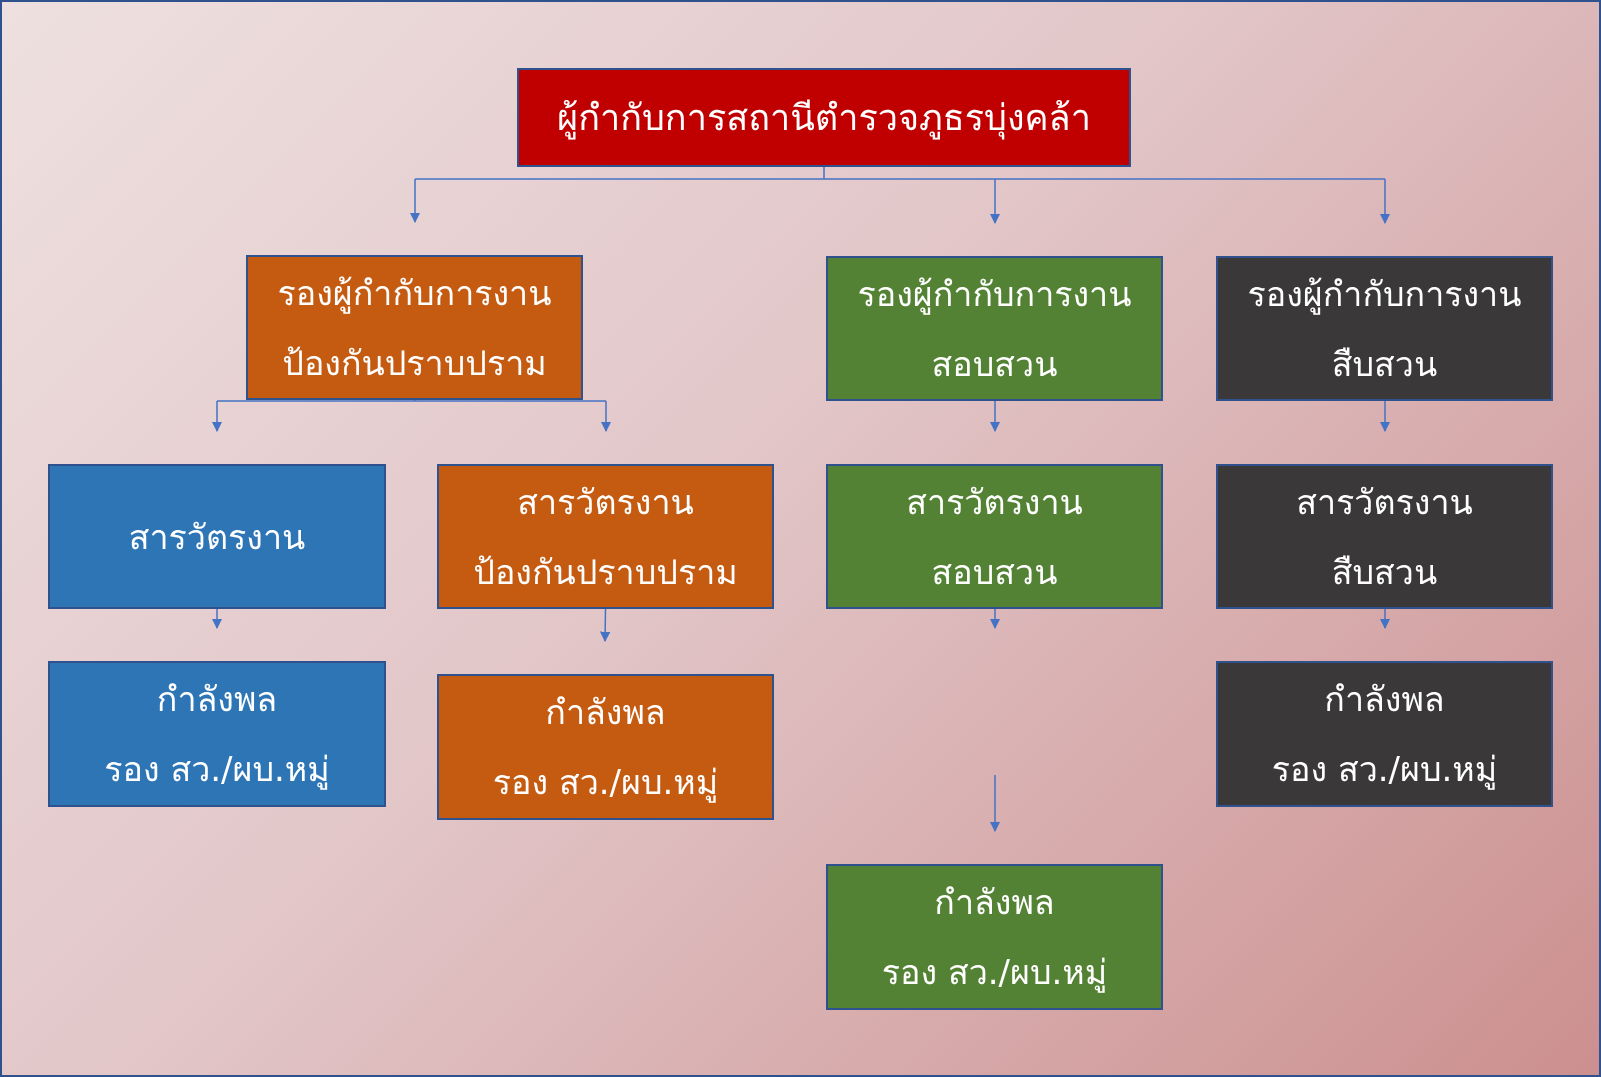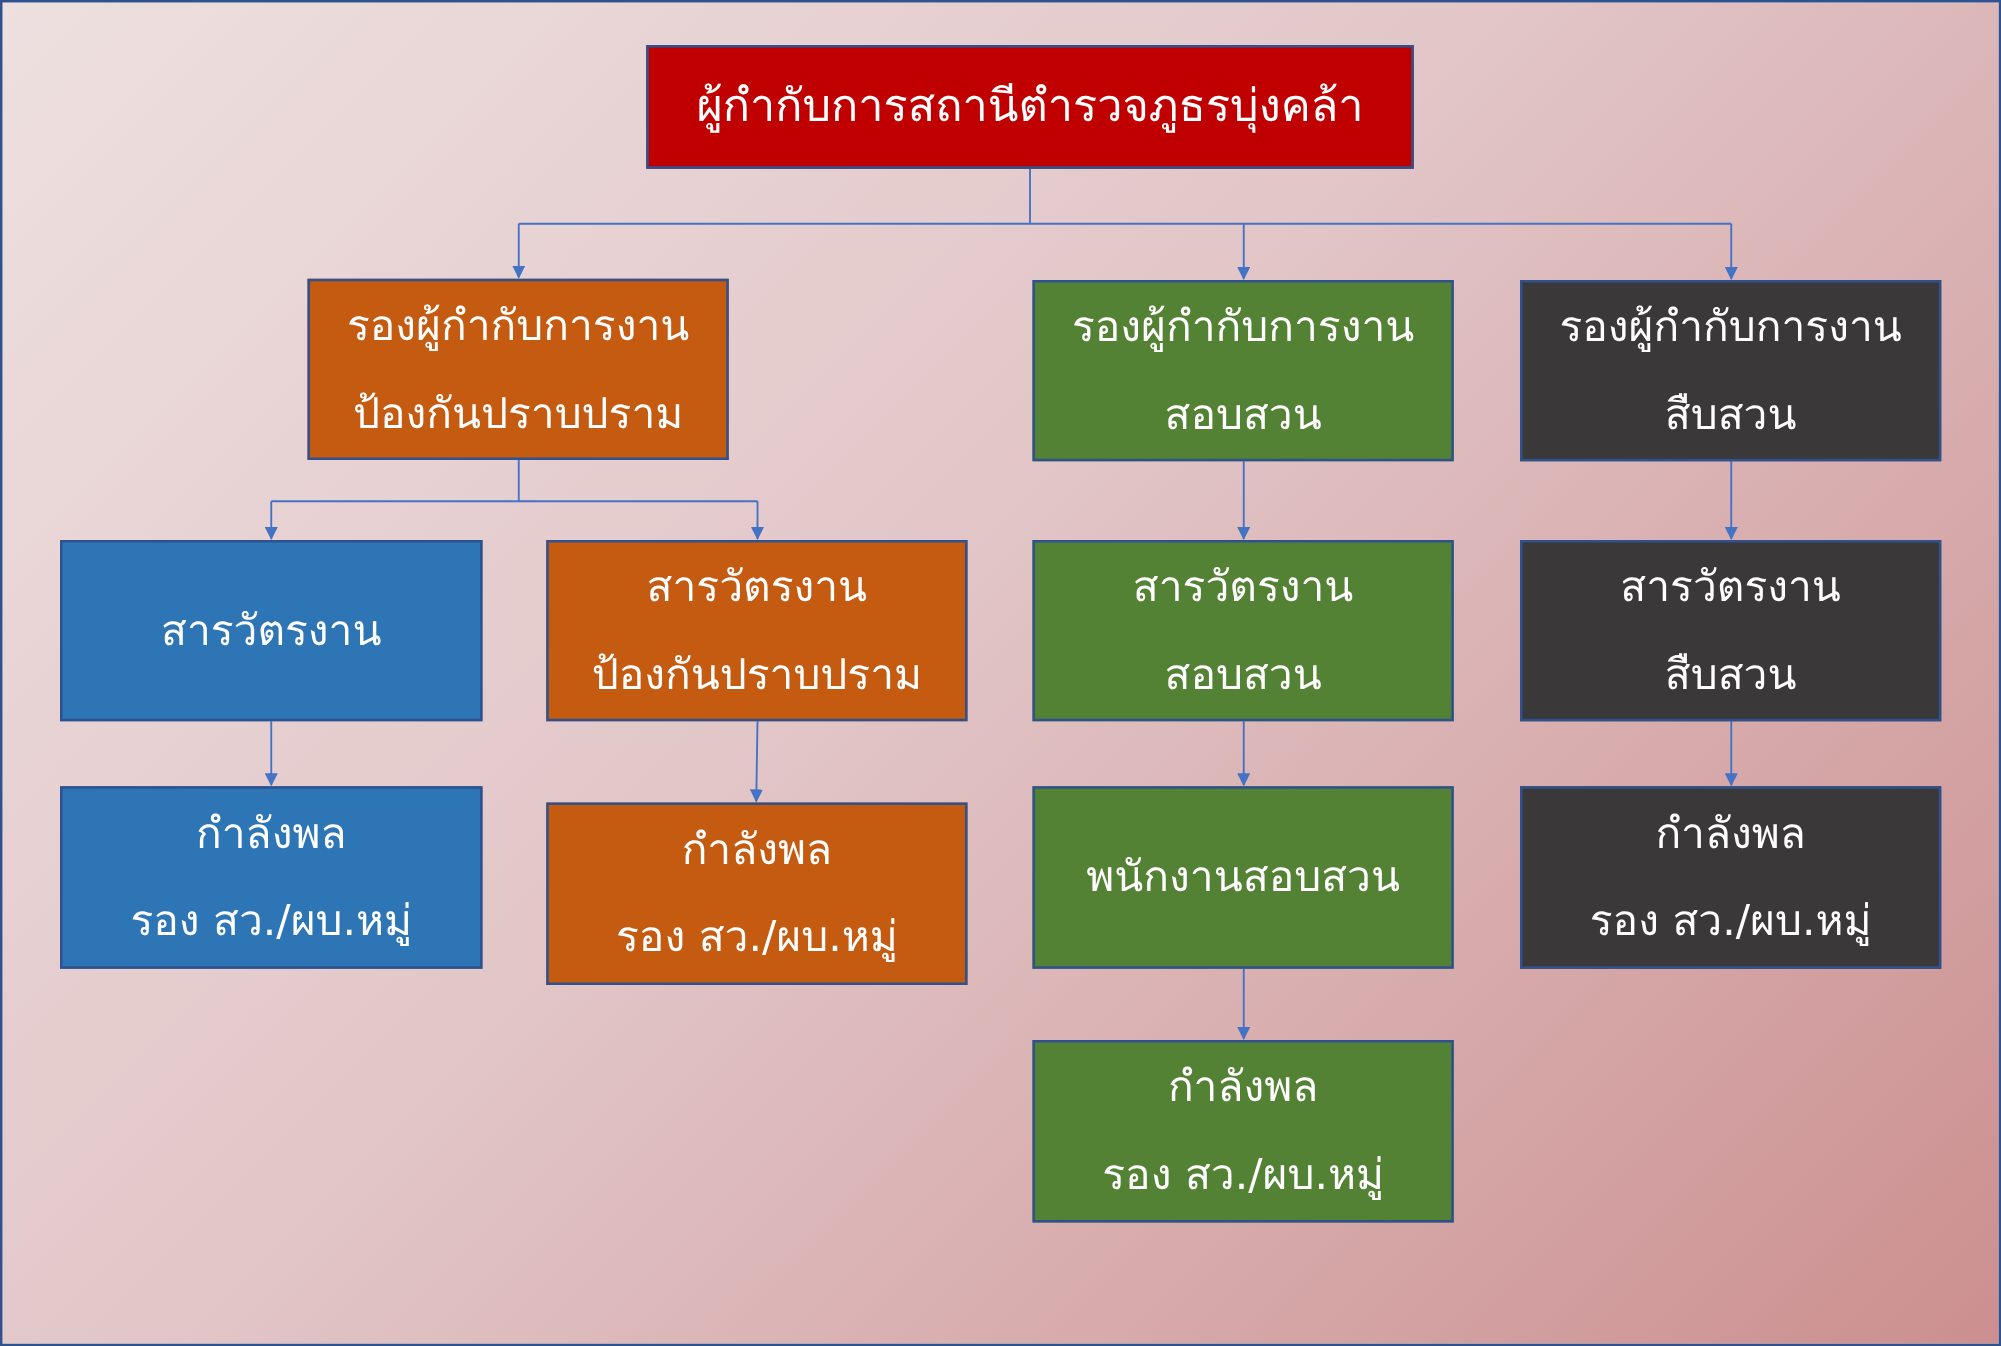--- a/index.html
+++ b/index.html
@@ -5,21 +5,21 @@
   html, body { margin:0; padding:0; }
   body { width:1601px; height:1077px; overflow:hidden; font-family:"DejaVu Sans", "Liberation Sans", sans-serif; }
   .frame {
     position:absolute; left:0; top:0; width:1601px; height:1077px; box-sizing:border-box;
     border:2px solid #2f528f;
     background: linear-gradient(135deg, #eee0e0 0%, #e2c6c8 45%, #cc8f8f 100%);
   }
   .box {
     position:absolute; box-sizing:border-box; border:2px solid #2f528f;
     color:#ffffff; display:flex; flex-direction:column; justify-content:center; align-items:center;
-    text-align:left; font-size:34px; line-height:70px;
+    text-align:left; font-size:34px; line-height:70px;margin-top:32px;
   }
   .box .line { white-space:nowrap; }
   svg.conn { position:absolute; left:0; top:0; }
 </style>
 </head>
 <body>
 
 <div class="frame">
 
   <svg class="conn" width="1601" height="1077">
@@ -95,23 +95,20 @@
   <div class="box" style="left:46px; top:627px; width:338px; height:146px; background:#2e75b6;">
     <span class="line">กำลังพล</span>
     <span class="line">รอง สว./ผบ.หมู่</span>
   </div>
 
   <div class="box" style="left:435px; top:640px; width:337px; height:146px; background:#c55a11;">
     <span class="line">กำลังพล</span>
     <span class="line">รอง สว./ผบ.หมู่</span>
   </div>
 
-  <div class="box" style="left:824px; top:627px; width:337px; height:146px; background:#548235;">
-    <span class="line">พนักงานสอบสวน</span>
-  </div>
 
   <div class="box" style="left:1214px; top:627px; width:337px; height:146px; background:#3a3838;">
     <span class="line">กำลังพล</span>
     <span class="line">รอง สว./ผบ.หมู่</span>
   </div>
 
   <div class="box" style="left:824px; top:830px; width:337px; height:146px; background:#548235;">
     <span class="line">กำลังพล</span>
     <span class="line">รอง สว./ผบ.หมู่</span>
   </div>

